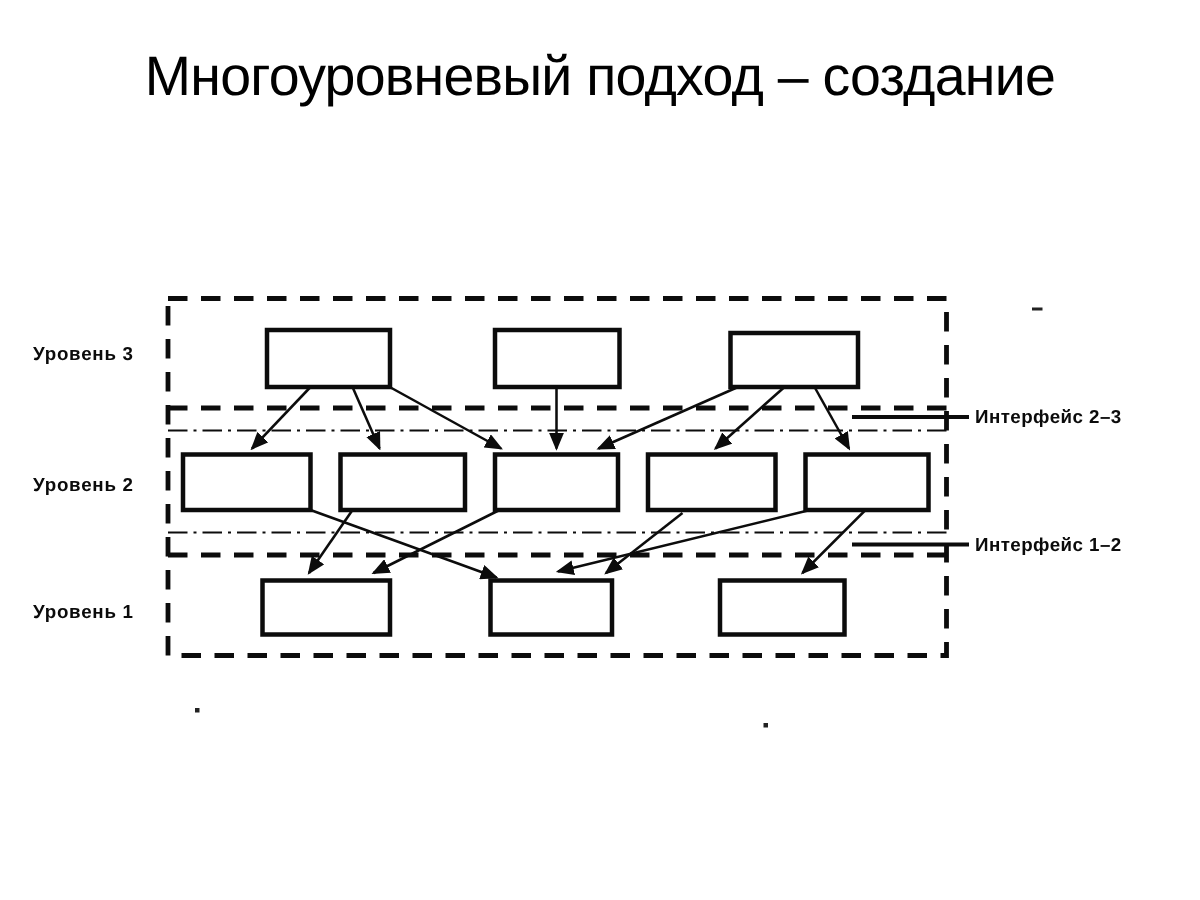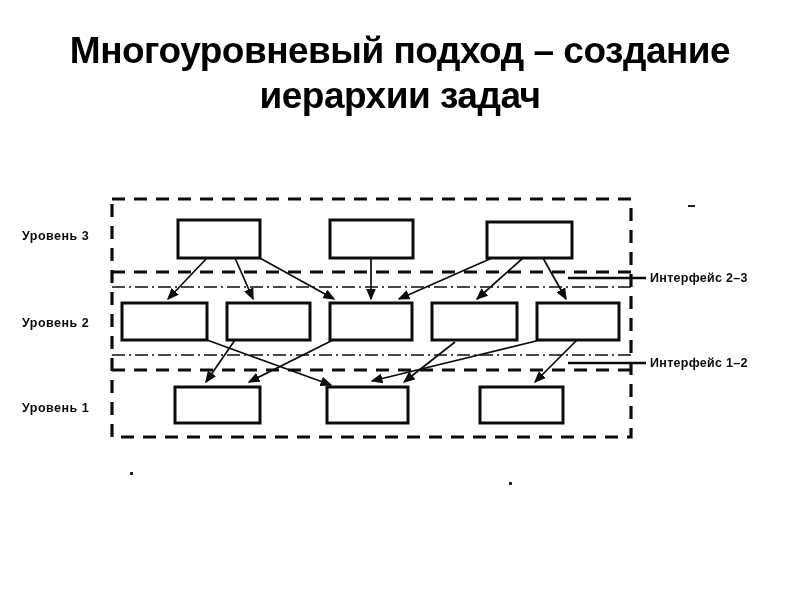--- a/index.html
+++ b/index.html
@@ -3,40 +3,39 @@
 <meta charset="utf-8">
 <style>
   html,body{margin:0;padding:0;background:#ffffff;}
   body{width:800px;height:600px;font-family:"Liberation Sans",sans-serif;}
   .slide{position:relative;width:800px;height:600px;overflow:hidden;background:#ffffff;}
   .title{
     position:absolute;top:28px;left:0;width:800px;
     text-align:center;color:#000000;
     font-size:37px;line-height:45px;font-weight:400;letter-spacing:-0.5px;
   }
-  .title div{white-space:nowrap;font-weight:bold;}
+  .title div{white-space:nowrap;}
   svg.diagram{position:absolute;left:0;top:0;width:800px;height:600px;}
   .box{fill:#ffffff;stroke:#0c0c0c;stroke-width:3;}
   .frame{fill:none;stroke:#0c0c0c;stroke-width:3.2;stroke-dasharray:13 9;}
   .sep-bold{stroke:#0c0c0c;stroke-width:3.2;stroke-dasharray:13 9;fill:none;}
   .sep-thin{stroke:#0c0c0c;stroke-width:1.4;stroke-dasharray:13 4 2 4;fill:none;}
   .arrow{stroke:#0c0c0c;stroke-width:1.7;fill:none;}
   .pointer{stroke:#0c0c0c;stroke-width:2.6;fill:none;}
   .lvl-label{font:bold 12.5px "Liberation Sans",sans-serif;letter-spacing:.5px;fill:#0b0b0b;}
   .if-label{font:bold 12.5px "Liberation Sans",sans-serif;letter-spacing:.3px;fill:#0b0b0b;}
   .speck{fill:#222;}
 </style>
 </head>
 <body>
 
 <div class="slide">
 
   <div class="title">
     <div>Многоуровневый подход – создание</div>
-    <div>иерархии задач</div>
   </div>
 
   <svg class="diagram" id="diagram-svg" viewBox="0 0 800 600">
     <defs>
       <marker id="arrowhead" markerUnits="userSpaceOnUse" markerWidth="12" markerHeight="10" refX="10.5" refY="5" orient="auto">
         <path d="M0,0 L12,5 L0,10 z" fill="#0c0c0c"></path>
       </marker>
     </defs>
     <g id="g-frame">
         <rect class="frame" x="112" y="199" width="519" height="238"></rect>

